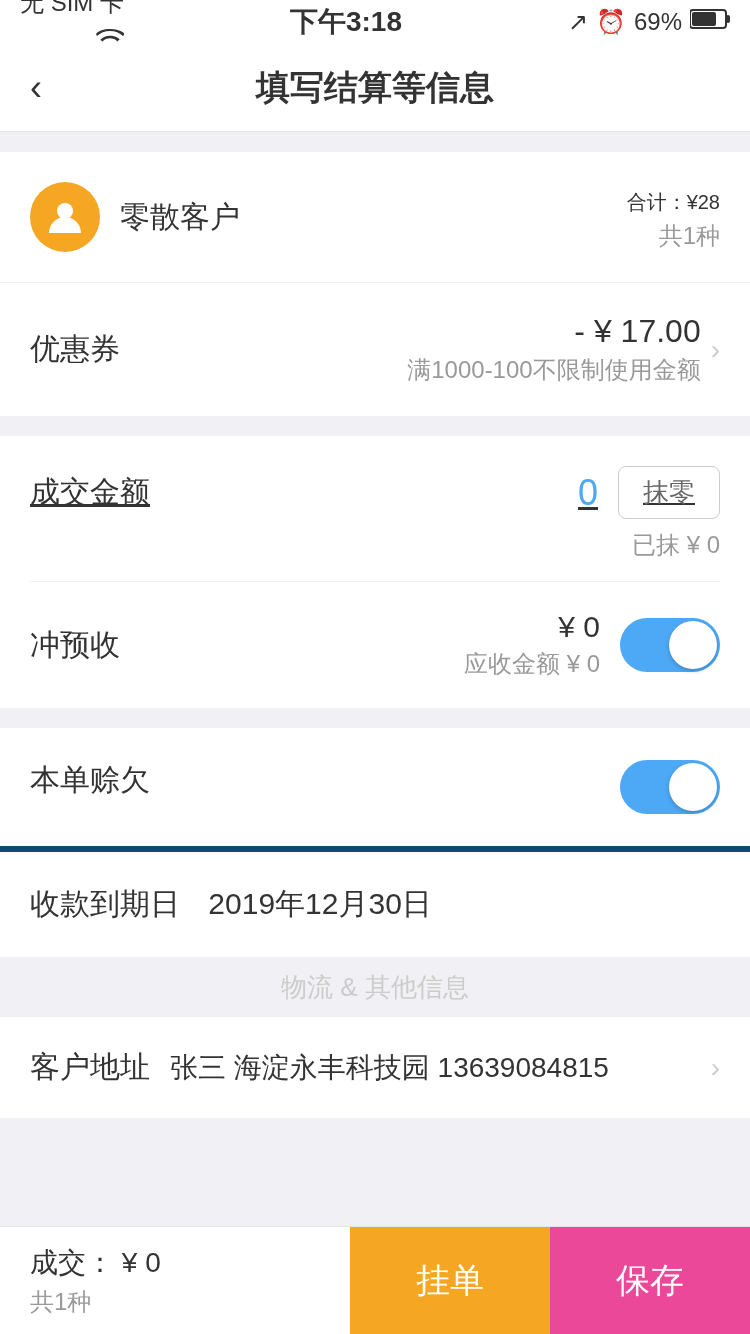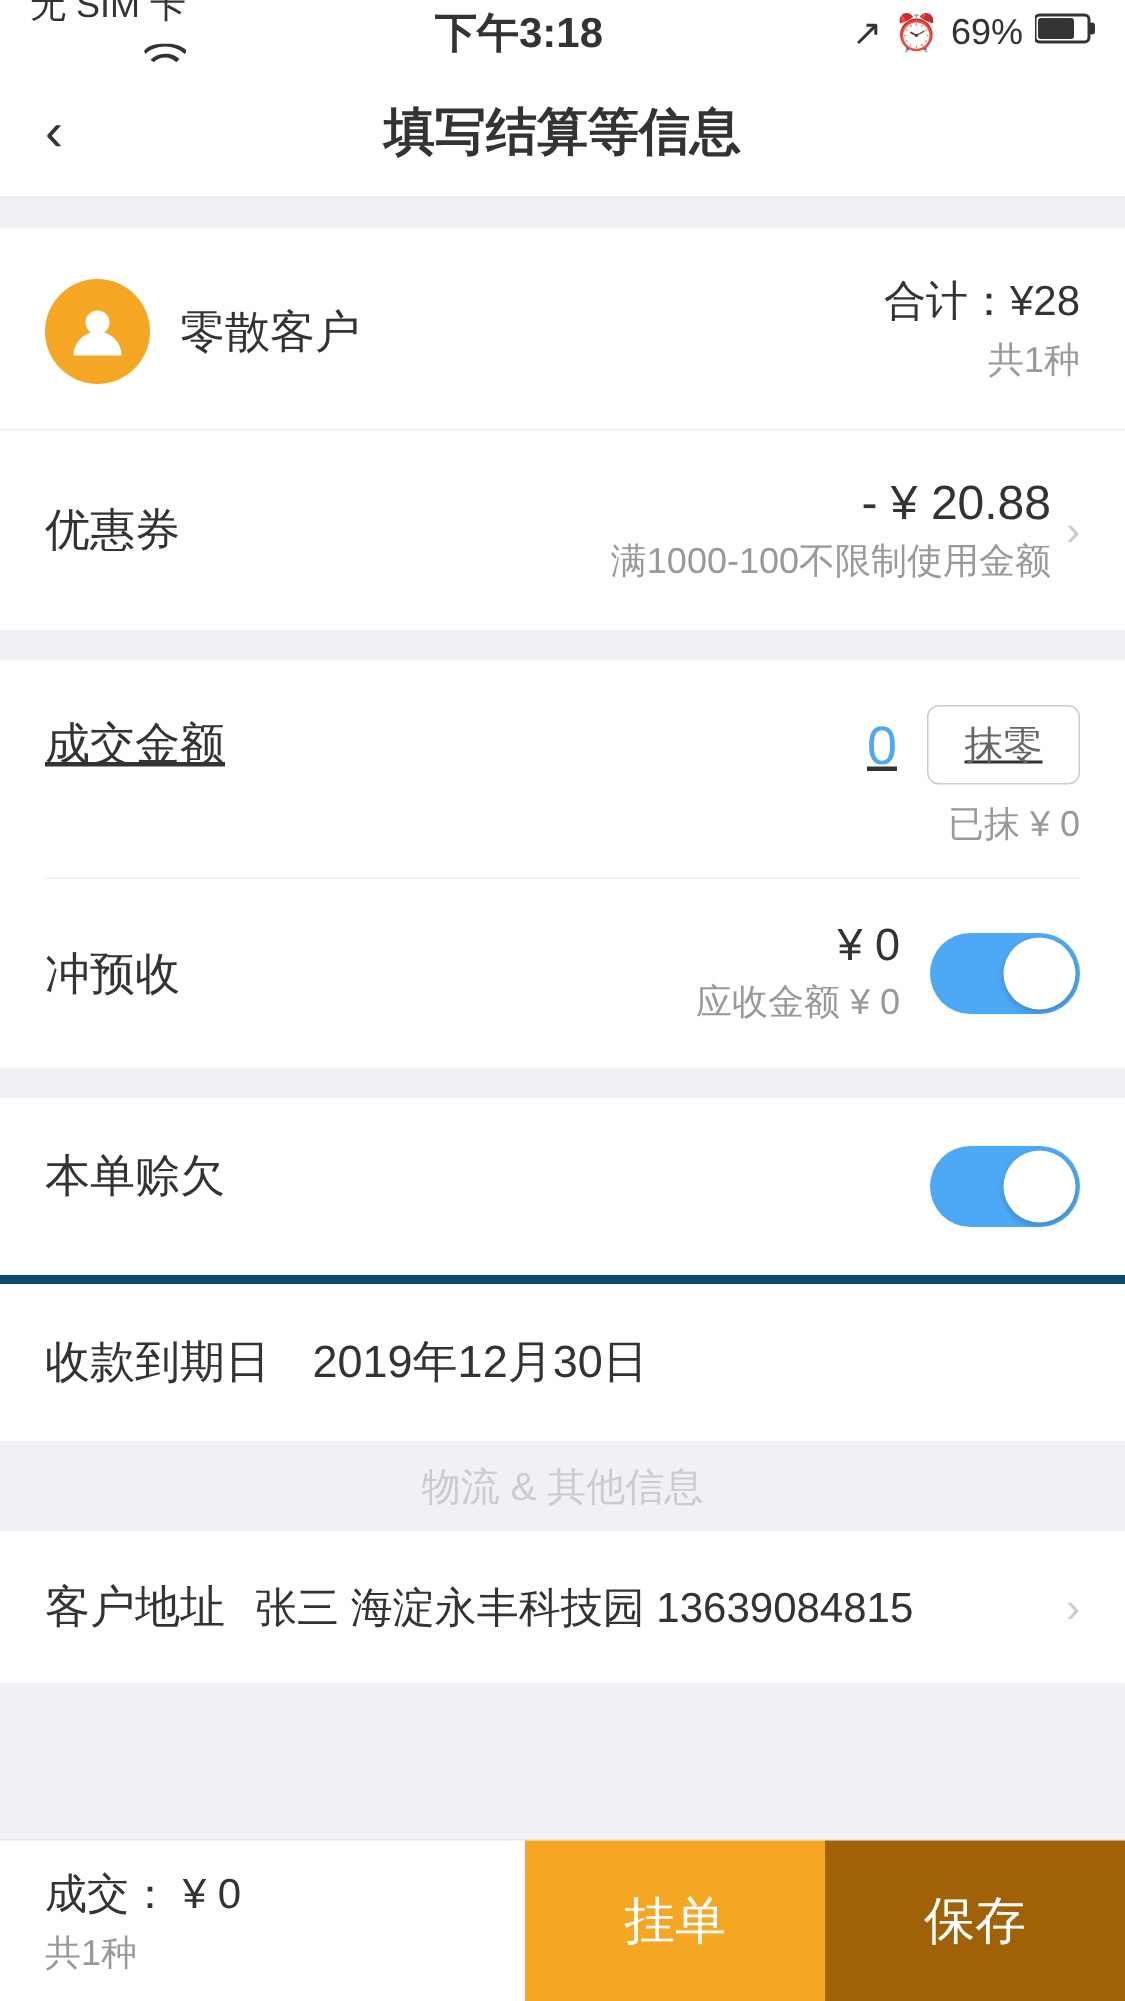--- a/index.html
+++ b/index.html
@@ -77,21 +77,21 @@
       height: 70px;
       border-radius: 50%;
       background: #f5a623;
       display: flex;
       align-items: center;
       justify-content: center;
     }
     .customer-avatar svg { width: 40px; height: 40px; }
     .customer-name { font-size: 30px; color: #333; font-weight: 500; }
     .customer-right { text-align: right; }
-    .total-amount { font-size: 28px; color: #333; }
+    .total-amount { font-size: 20px; color: #333; }
     .total-count { font-size: 24px; color: #999; margin-top: 4px; }
 
     
     .coupon-row {
       padding: 30px 30px;
       display: flex;
       align-items: center;
       justify-content: space-between;
     }
     .coupon-label { font-size: 30px; color: #333; }
@@ -235,21 +235,21 @@
       align-items: center;
       justify-content: center;
       font-size: 34px;
       color: #fff;
       font-weight: 500;
       cursor: pointer;
     }
     .btn-save {
       width: 200px;
       height: 100%;
-      background: #a16207;
+      background: #ec4899;
       display: flex;
       align-items: center;
       justify-content: center;
       font-size: 34px;
       color: #fff;
       font-weight: 500;
       cursor: pointer;
     }
   </style>
 </head>
@@ -302,21 +302,21 @@
     <div class="customer-right">
       <div class="total-amount">合计：¥28</div>
       <div class="total-count">共1种</div>
     </div>
   </div>
 
   <div class="coupon-row">
     <span class="coupon-label">优惠券</span>
     <div class="coupon-right">
       <div class="coupon-info">
-        <div class="coupon-discount">- ¥ 20.88</div>
+        <div class="coupon-discount">- ¥ 17.00</div>
         <div class="coupon-desc">满1000-100不限制使用金额</div>
       </div>
       <span class="chevron-right">›</span>
     </div>
   </div>
 </div>
 
 <div class="section-divider"></div>
 
 <div class="transaction-section">

